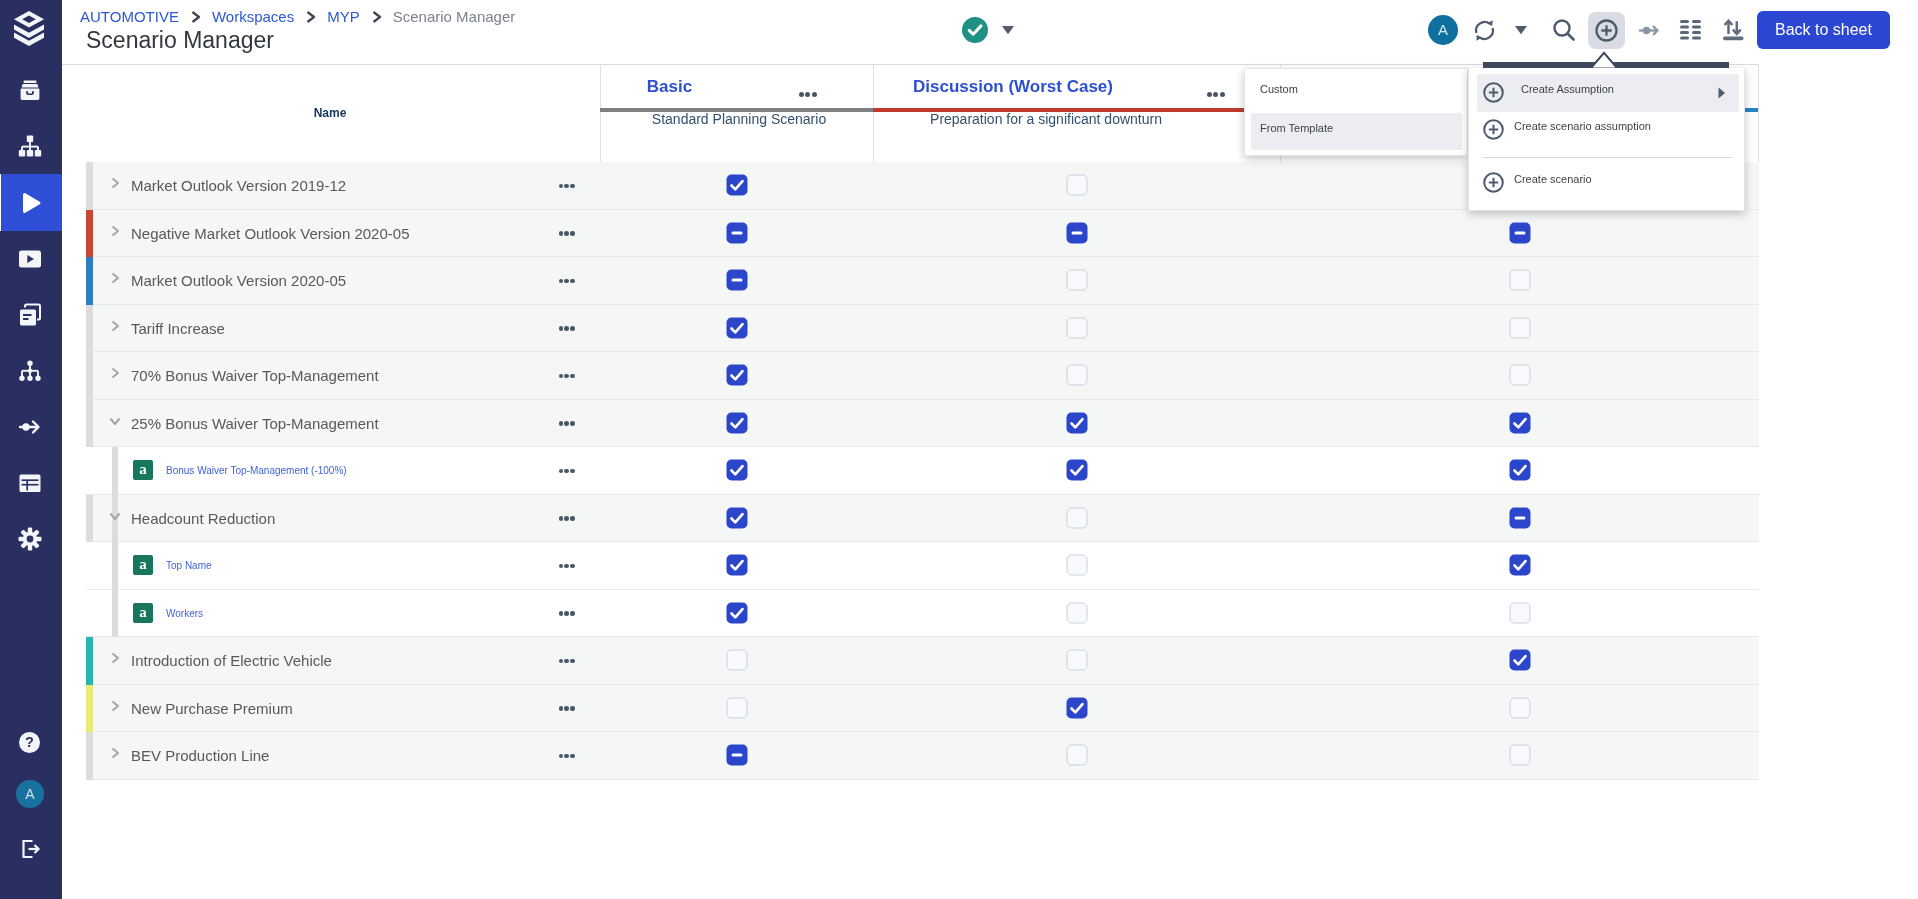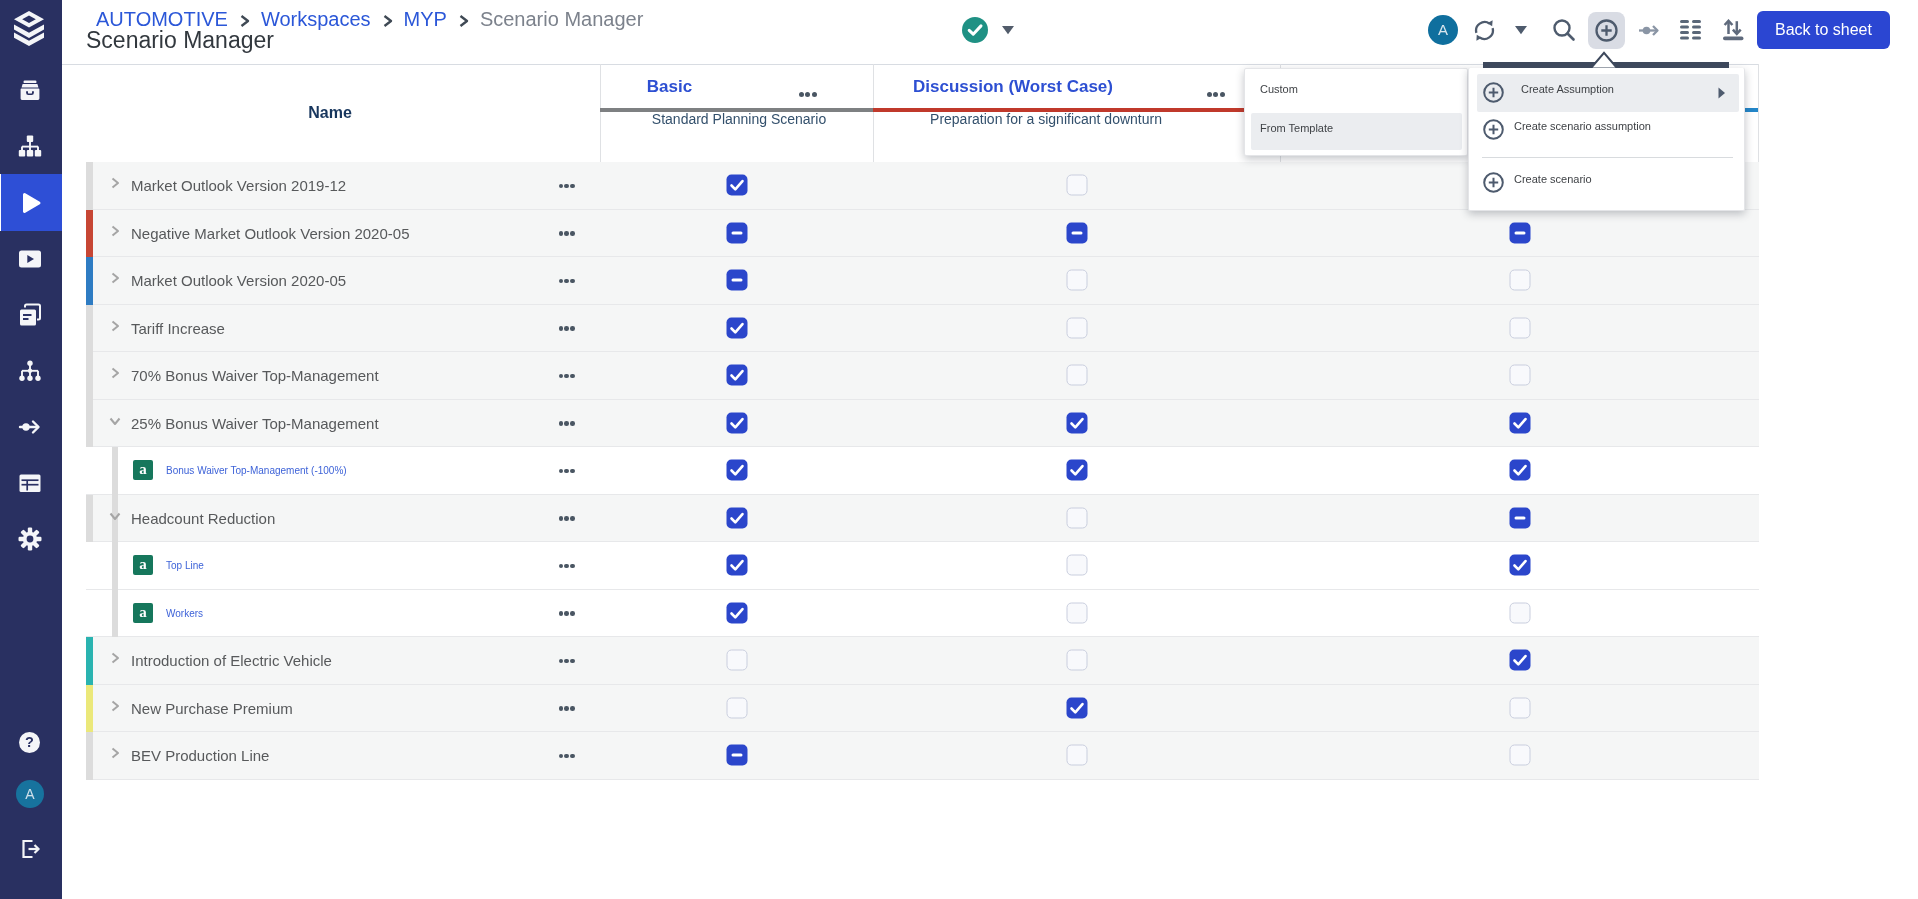--- a/index.html
+++ b/index.html
@@ -4,21 +4,21 @@
 *{margin:0;padding:0;box-sizing:border-box;}
 html,body{width:1918px;height:899px;overflow:hidden;background:#fff;
 font-family:"Liberation Sans",sans-serif;}
 body{position:relative;}
 .abs{position:absolute;}
 
 #side{position:absolute;left:0;top:0;width:61.5px;height:899px;background:#293061;}
 #side svg{position:absolute;}
 .acttile{position:absolute;left:0;top:173.5px;width:61.5px;height:57.5px;background:#2e4fd6;border-left:1.5px solid #fff;}
 
-.crumb{position:absolute;top:8px;left:96px;font-size:20px;color:#6b7280;white-space:nowrap;text-align:right;}
+.crumb{position:absolute;top:8px;left:80px;font-size:15px;color:#6b7280;white-space:nowrap;text-align:right;}
 .crumb a{color:#2b57d8;text-decoration:none;}
 .crumb .sep{display:inline-block;margin:0 10px;vertical-align:-1.5px;}
 .h1{position:absolute;top:27px;left:86px;font-size:23px;color:#32383e;}
 .btn-back{position:absolute;left:1757px;top:11px;width:133px;height:38px;background:#2b46d2;border-radius:6px;color:#fff;font-size:16px;line-height:38px;text-align:center;}
 .plusbg{position:absolute;left:1588px;top:12px;width:37px;height:37px;background:#d9dce4;border-radius:8px;}
 
 .thdr-border{position:absolute;left:62px;top:64px;width:1697px;height:1px;background:#d8dce2;}
 .vline{position:absolute;width:1px;background:#dfe1e4;}
 .colname{position:absolute;top:104px;font-size:17px;font-weight:bold;color:#2d4fd2;text-align:center;transform:translate(-50%,-50%);top:87px;}
 .colsub{position:absolute;top:119px;font-size:14px;color:#33506c;transform:translate(-50%,-50%);white-space:nowrap;}
@@ -206,21 +206,21 @@
       <path d="M10.9 10.6 L14.8 14.9 L18.7 10.6"></path>
 </g>
 <rect x="1" y="17.6" width="20.5" height="3.6" rx="1.8" fill="#5f6a7c"></rect>
 </svg>
 <div class="btn-back">Back to sheet</div>
 <div class="thdr-border"></div>
 <div class="vline" style="left:599.5px;top:64px;height:98px;"></div>
 <div class="vline" style="left:872.5px;top:64px;height:98px;"></div>
 <div class="vline" style="left:1280px;top:64px;height:98px;"></div>
 <div class="vline" style="left:1757.5px;top:64px;height:98px;"></div>
-<div class="abs" style="left:330px;top:113px;transform:translate(-50%,-50%);font-size:16px;font-weight:bold;color:#17365d;">Name</div>
+<div class="abs" style="left:330px;top:113px;transform:translate(-50%,-50%);font-size:12px;font-weight:bold;color:#17365d;">Name</div>
 <div class="colname" style="left:669.5px;">Basic</div>
 <div class="colname" style="left:1013px;">Discussion (Worst Case)</div>
 <div class="colsub" style="left:739px;">Standard Planning Scenario</div>
 <div class="colsub" style="left:1046px;">Preparation for a significant downturn</div>
 <div class="uline" style="left:600px;width:272.5px;background:#7e8082;"></div>
 <div class="uline" style="left:873px;width:407px;background:#c0392b;"></div>
 <div class="uline" style="left:1745px;width:12.5px;background:#2386c8;"></div>
 <div class="hdots" style="left:798px;"><i></i><i></i><i></i></div>
 <div class="hdots" style="left:1206px;"><i></i><i></i><i></i></div>
 <div class="row g" style="top:162.0px;">
@@ -360,21 +360,21 @@
       </svg>
     </div>
 <div class="cb off" style="left:991px;"></div>
 <div class="cb on" style="left:1433.5px;">
       <div class="mbar"></div>
     </div>
 </div>
 <div class="row w" style="top:542.0px;">
 <div class="guide"></div>
 <div class="badge">a</div>
-<div class="rlink">Top Line</div>
+<div class="rlink">Top Name</div>
 <div class="rdots" style="top:50%;transform:translateY(-50%);"><i></i><i></i><i></i></div>
 <div class="cb on" style="left:651px;">
       <svg width="21" height="21" viewBox="0 0 21 21">
         <path d="M5 11 L8.8 14.8 L16 6.6" fill="none" stroke="#fff" stroke-width="2.6" stroke-linecap="round" stroke-linejoin="round"></path>
       </svg>
     </div>
 <div class="cb off" style="left:991px;"></div>
 <div class="cb on" style="left:1433.5px;">
       <svg width="21" height="21" viewBox="0 0 21 21">
         <path d="M5 11 L8.8 14.8 L16 6.6" fill="none" stroke="#fff" stroke-width="2.6" stroke-linecap="round" stroke-linejoin="round"></path>

